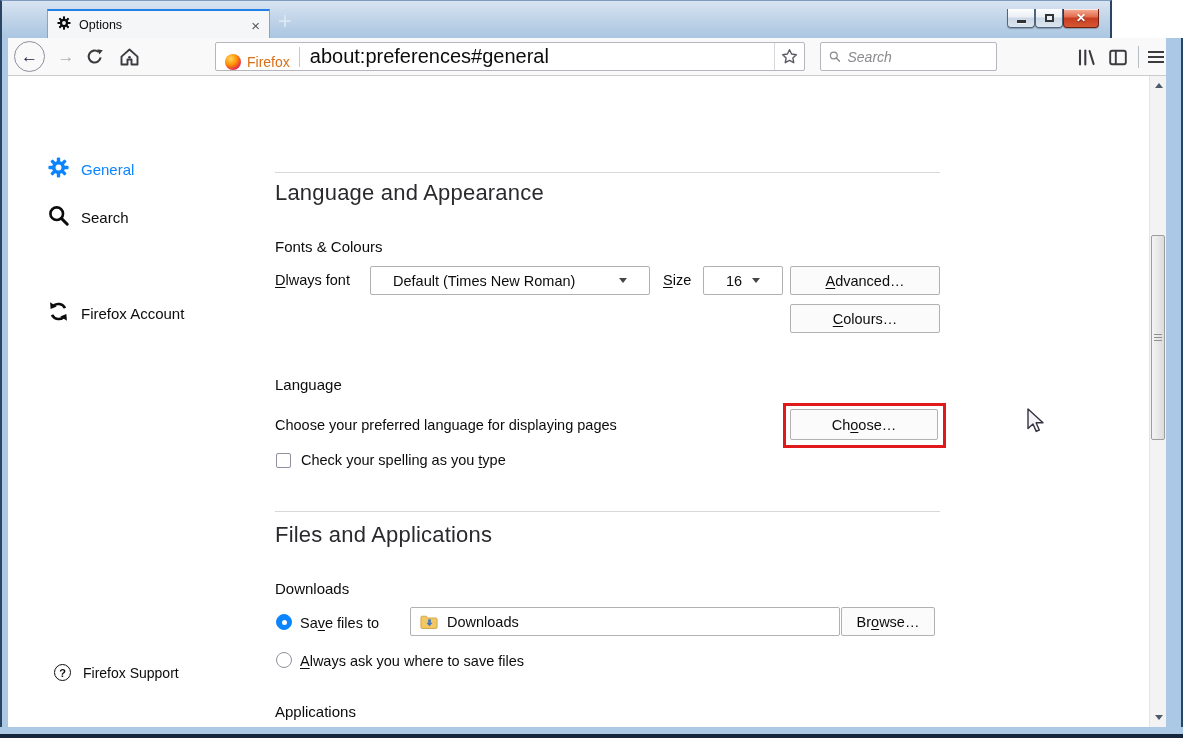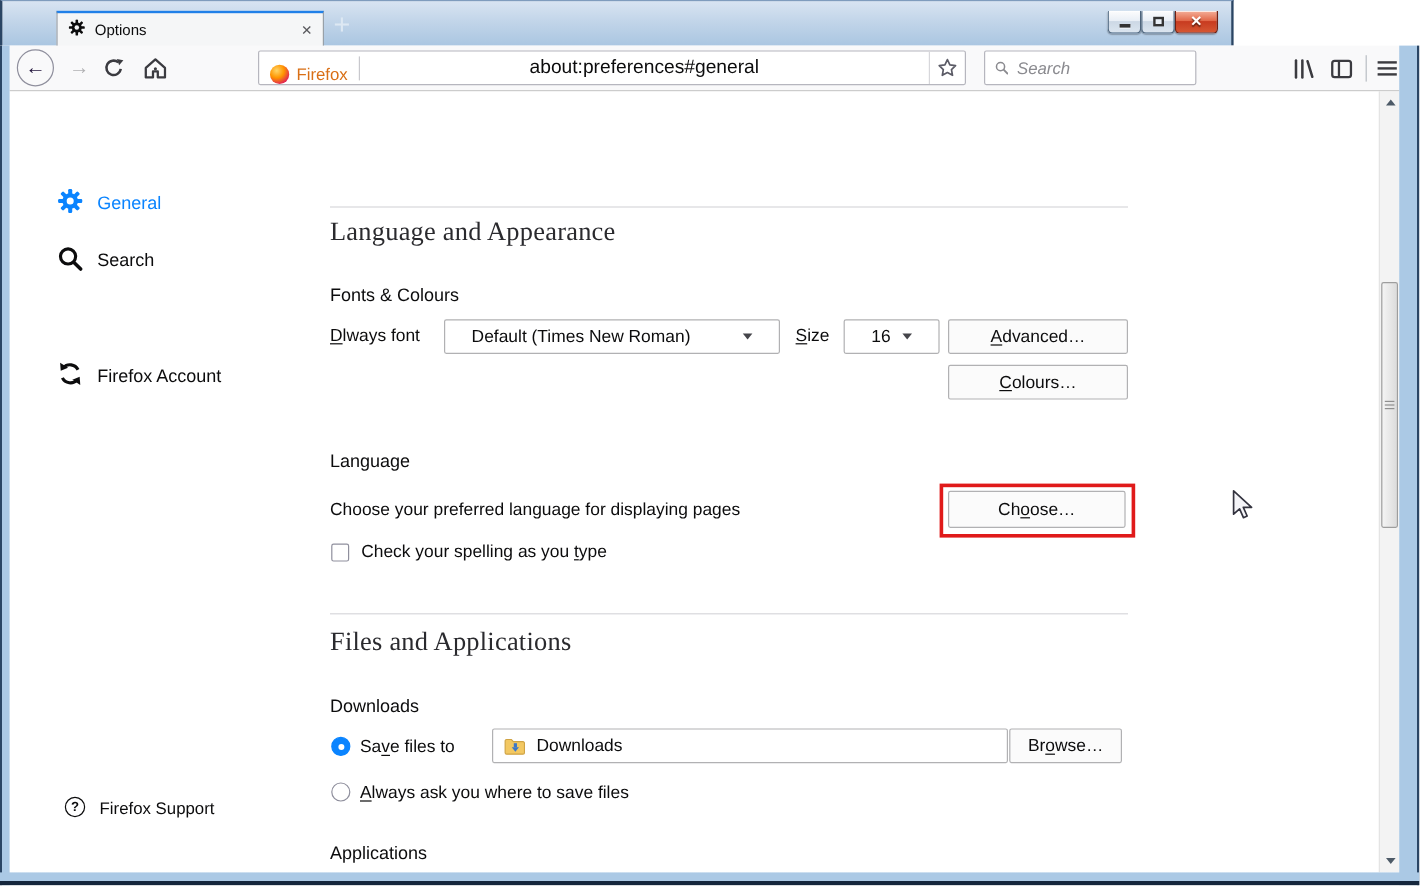--- a/index.html
+++ b/index.html
@@ -1,20 +1,20 @@
 <!DOCTYPE html>
 <html><head>
 <meta charset="utf-8">
 <style>
   * { margin:0; padding:0; box-sizing:border-box; }
   html,body { width:1183px; height:738px; overflow:hidden; font-family:"Liberation Sans", sans-serif; }
   .window { position:relative; width:1183px; height:738px; background:#fff; overflow:hidden; }
 
   
-  .titlebar { position:absolute; left:0; top:0; width:1028px; height:38px;
+  .titlebar { position:absolute; left:0; top:0; width:1112px; height:38px;
     background:linear-gradient(180deg,#d8e4f2 0%,#c2d5e9 45%,#aac6e1 100%);
     border-left:2px solid #2a4564; border-right:2px solid #2a4564; border-top:1px solid #7f9cbd; z-index:5; }
   .frame-left { position:absolute; left:0; top:38px; bottom:0; width:8px;
     background:linear-gradient(90deg,#2a4564 0 2px,#abc9e5 2px); z-index:6; }
   .frame-right { position:absolute; right:0; top:38px; bottom:0; width:17px;
     background:linear-gradient(90deg,#abc9e5 0 15px,#2a4564 15px); z-index:6; }
   .frame-bottom { position:absolute; left:0; bottom:0; height:11px; width:1183px;
     background:linear-gradient(180deg,#abc9e5 0 7px,#15263c 7px); z-index:7; }
 
   
@@ -47,21 +47,21 @@
   .fwd-btn { left:46px; top:7px; width:24px; height:24px; font-size:17px; color:#b1b1b3; }
   .reload-btn { left:76px; top:8px; width:22px; height:22px; }
   .home-btn { left:110px; top:8px; width:22px; height:22px; }
   .urlbar { position:absolute; left:207px; top:4px; width:590px; height:29px; background:#fff;
     border:1px solid #b6b6be; border-radius:2px; display:flex; align-items:center; }
   .identity { display:flex; align-items:flex-end; gap:6px; padding:0 9px; height:100%; }
   .flame { width:16px; height:16px; border-radius:50%;
     background:radial-gradient(circle at 35% 30%, #ffd567 0%, #ff9500 40%, #e22850 75%, #b5007f 100%); }
   .identity-label { color:#d96f16; font-size:14px; }
   .url-sep { width:1px; height:20px; background:#c8c8cd; }
-  .url-text { font-size:16px; color:#0c0c0d; padding:0 10px; flex:1;text-align:center; }
+  .url-text { font-size:20px; color:#0c0c0d; padding:0 10px; flex:1; }
   .star-box { width:30px; height:100%; border-left:1px solid #d7d7db; display:flex; align-items:center; justify-content:center; }
   .searchbox { position:absolute; left:812px; top:4px; width:177px; height:29px; background:#fff;
     border:1px solid #b6b6be; border-radius:2px; display:flex; align-items:center; padding:0 8px; gap:7px; }
   .searchbox input, .findbox input { border:none; outline:none; width:100%; font-size:14px; color:#0c0c0d;
     font-family:"Liberation Sans", sans-serif; background:transparent; }
   input::placeholder { font-style:italic; color:#8a8a8f; }
   .lib-btn { left:1066px; top:8px; width:24px; height:22px; }
   .sidepanel-btn { left:1098px; top:8px; width:24px; height:22px; }
   .tool-sep { position:absolute; left:1130px; top:8px; width:1px; height:22px; background:#b9bec4; }
   .menu-btn { left:1138px; top:10px; width:20px; height:18px; flex-direction:column; gap:3px; }
@@ -73,21 +73,21 @@
   .side-item { position:absolute; left:40px; height:24px; display:flex; align-items:center; gap:12px; font-size:15px; color:#0c0c0d; cursor:default; }
   .side-item.selected { color:#0a84ff; }
   .support { position:absolute; left:46px; top:588px; display:flex; align-items:center; gap:12px; font-size:14px; color:#0c0c0d; }
   .qmark { width:17px; height:17px; border:1.6px solid #0c0c0d; border-radius:50%; font-size:11px; font-weight:bold;
     display:flex; align-items:center; justify-content:center; color:#0c0c0d; }
 
   .findbox { position:absolute; left:700px; top:21px; width:232px; height:29px; border:1px solid #b6b6be;
     border-radius:2px; display:flex; align-items:center; padding:0 9px; gap:7px; background:#fff; }
 
   .hr { position:absolute; left:267px; width:665px; height:1px; background:#d7d7db; }
-  .h1 { position:absolute; left:267px; font-size:22px; font-weight:400; color:#2a2a2e; letter-spacing:.2px;font-family:Liberation Serif, serif; }
+  .h1 { position:absolute; left:267px; font-size:22px; font-weight:400; color:#2a2a2e; letter-spacing:.2px; }
   .h2 { position:absolute; left:267px; font-size:15px; font-weight:normal; color:#0c0c0d; }
   .body-text { position:absolute; font-size:14.5px; color:#0c0c0d; }
   .ak { text-decoration:underline; text-underline-offset:2px; }
 
   .select { position:absolute; height:29px; background:#fff; border:1px solid #b1b1b3; border-radius:2px;
     display:flex; align-items:center; padding:0 22px; font-size:14.5px; color:#0c0c0d; }
   .caret { margin-left:auto; width:0; height:0; border-left:4.5px solid transparent; border-right:4.5px solid transparent; border-top:5px solid #45454a; }
   .btn { position:absolute; height:29px; background:#fbfbfb; border:1px solid #b1b1b3; border-radius:2px;
     display:flex; align-items:center; justify-content:center; font-size:14.5px; color:#0c0c0d; }
 

